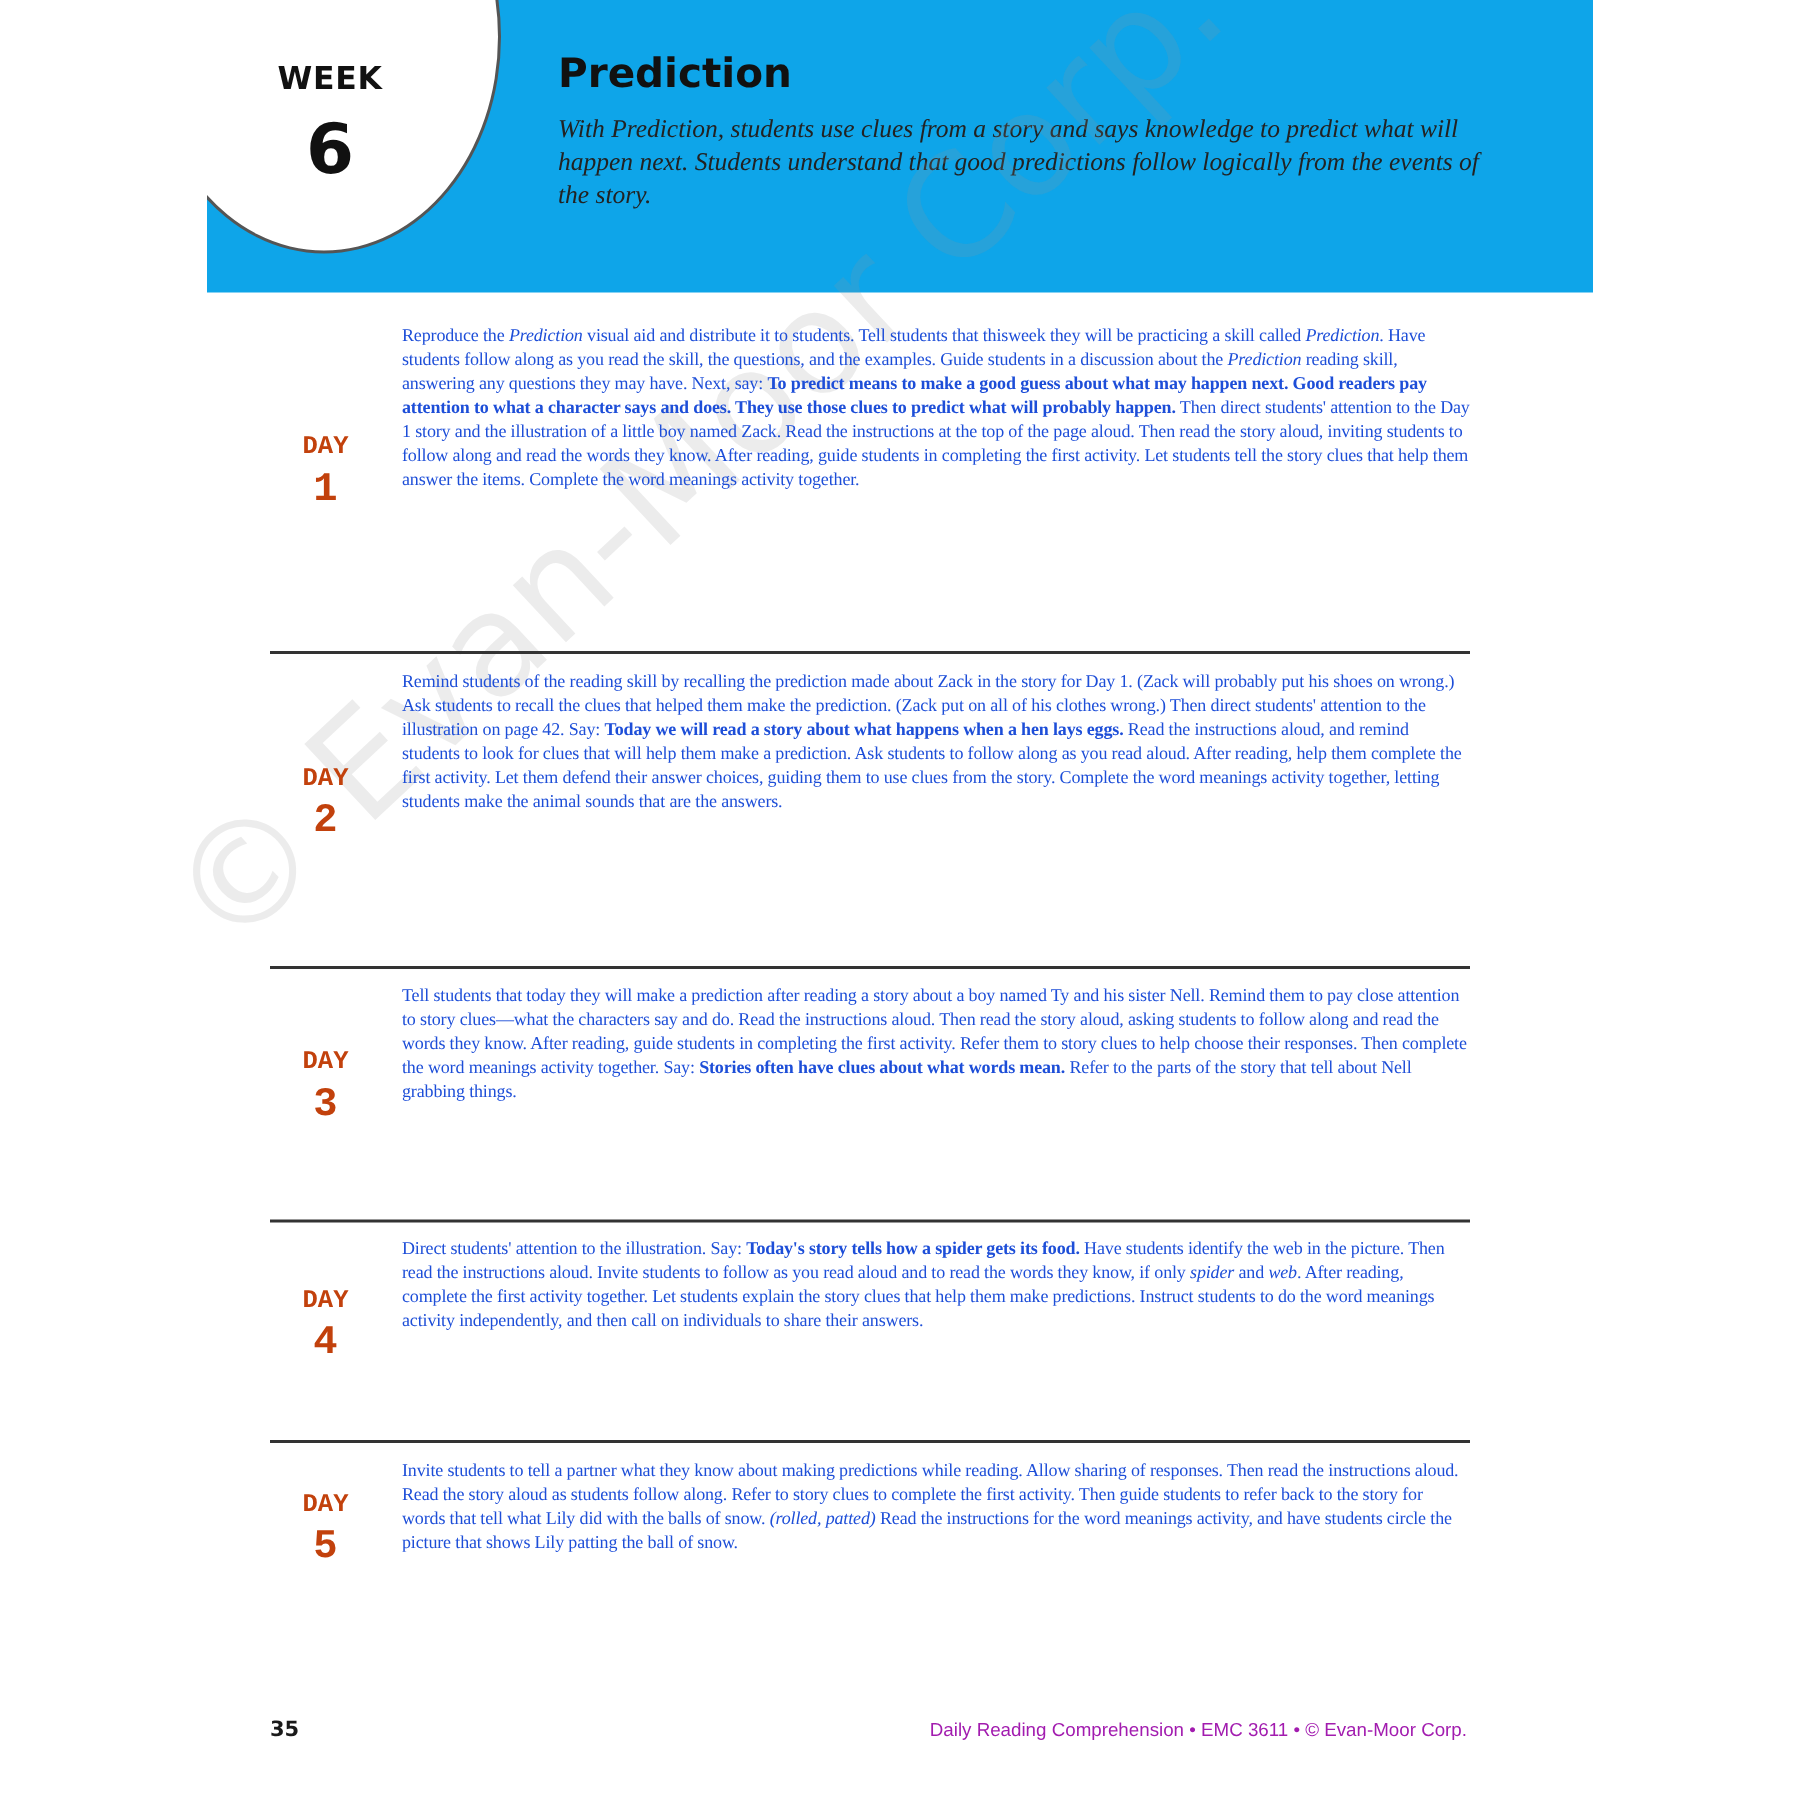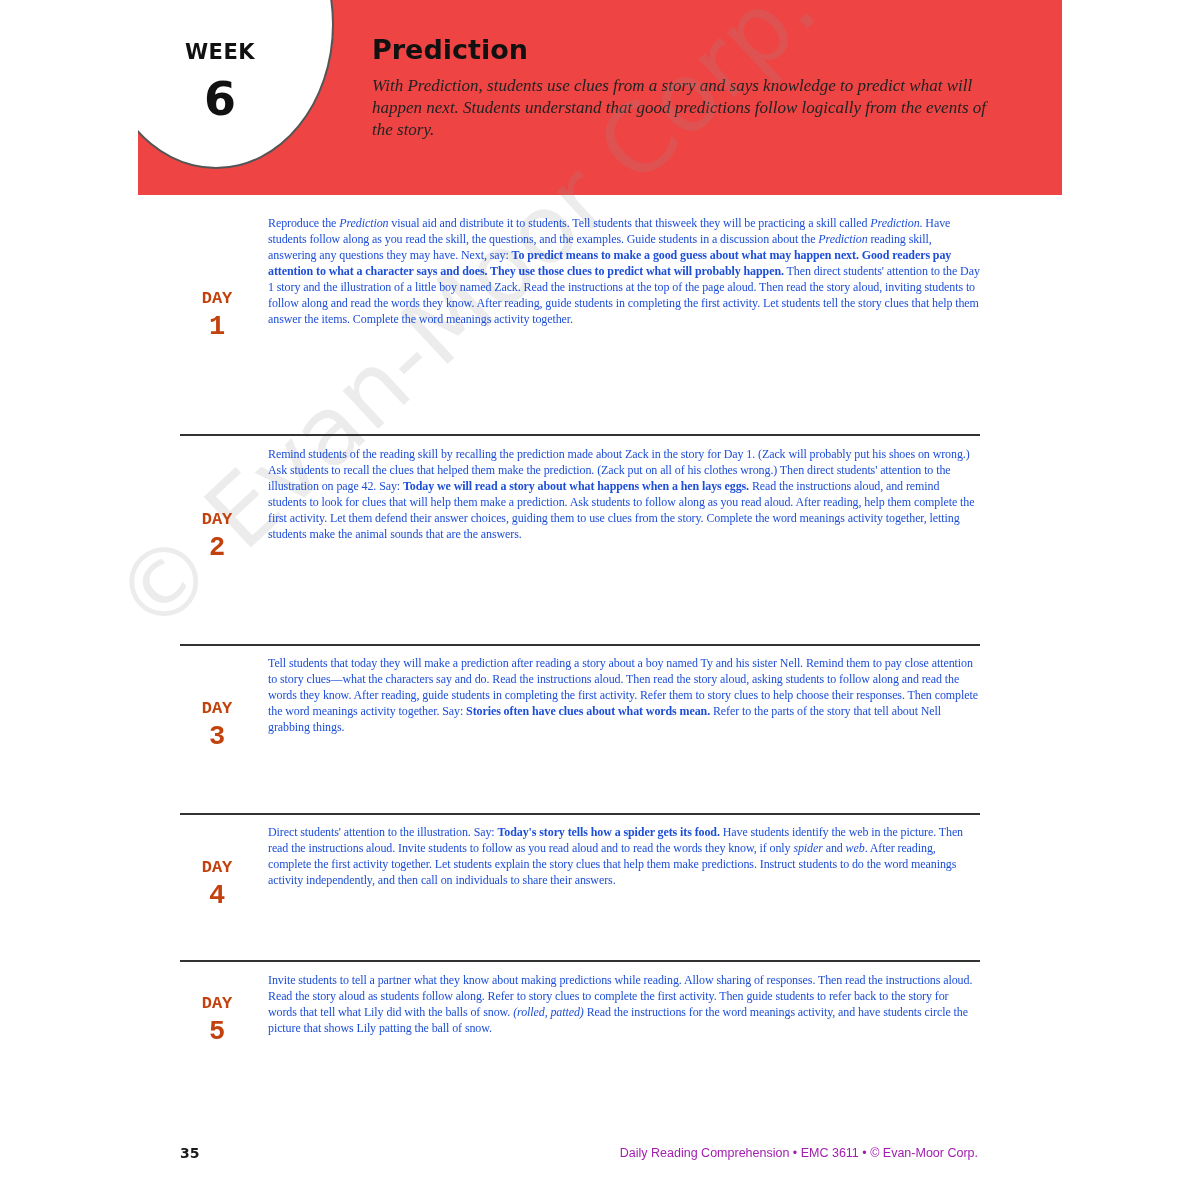--- a/index.html
+++ b/index.html
@@ -1,17 +1,17 @@
 <!DOCTYPE html>
 <html><head>
 <meta charset="utf-8">
 <style>
   html, body { margin: 0; padding: 0; }
   body { width: 1200px; height: 1200px; background: #ffffff; position: relative; overflow: hidden; font-family: "Liberation Serif", serif; color: #1a1a1a; }
-  .header { position: absolute; left: 138px; top: 0; width: 924px; height: 195px; background: #ef4444; overflow: hidden; }
+  .header { position: absolute; left: 138px; top: 0; width: 924px; height: 195px; background: #0ea5e9; overflow: hidden; }
   .week-circle { position: absolute; left: -40px; top: -120px; width: 232px; height: 285px; background: #fff; border: 2px solid #555; border-radius: 50%; }
   .week-label { position: absolute; left: 0; top: 38px; width: 160px; text-align: center; font-family: "DejaVu Sans", sans-serif; font-weight: bold; font-size: 21px; letter-spacing: 0.5px; color: #111; }
   .week-num { position: absolute; left: 0; top: 70px; width: 160px; text-align: center; font-family: "DejaVu Sans", sans-serif; font-weight: bold; font-size: 46px; color: #111; }
   .title { position: absolute; left: 234px; top: 34px; font-family: "DejaVu Sans", sans-serif; font-weight: bold; font-size: 27px; color: #111; }
   .subtitle { position: absolute; left: 234px; top: 75px; width: 620px; font-style: italic; font-size: 17px; line-height: 22px; color: #222; }
   .day { position: absolute; left: 180px; width: 800px; }
   .day-label { position: absolute; left: 0; width: 74px; text-align: center; font-family: Liberation Mono, monospace; font-weight: bold; color: #c2410c; }
   .day-label .d { font-size: 17px; display: block; }
   .day-label .n { font-size: 27px; display: block; margin-top: 4px; }
   .day-text { position: absolute; left: 88px; width: 712px; font-size: 12px; line-height: 16px; color: #1d4ed8; letter-spacing: -0.1px; }

